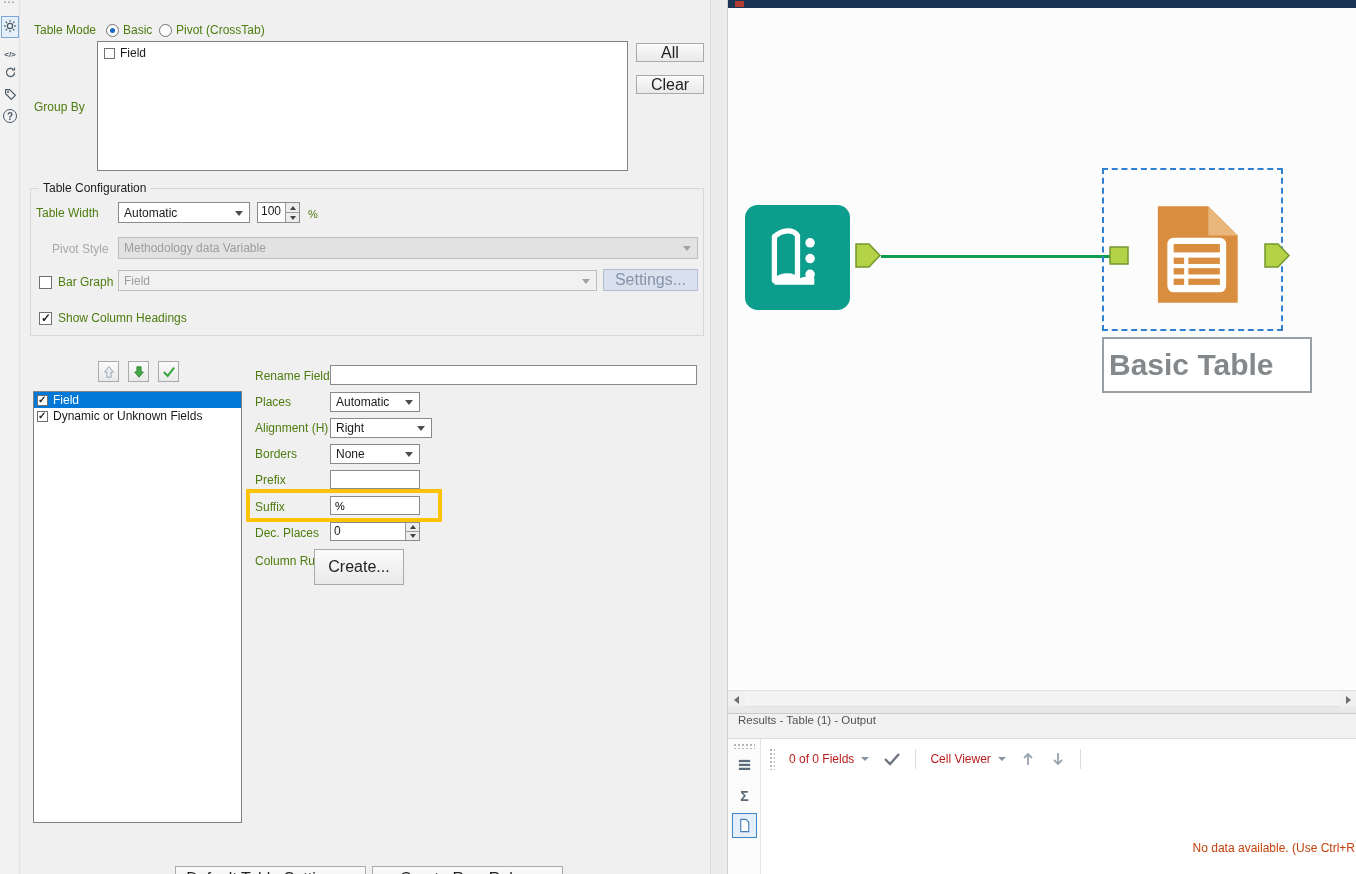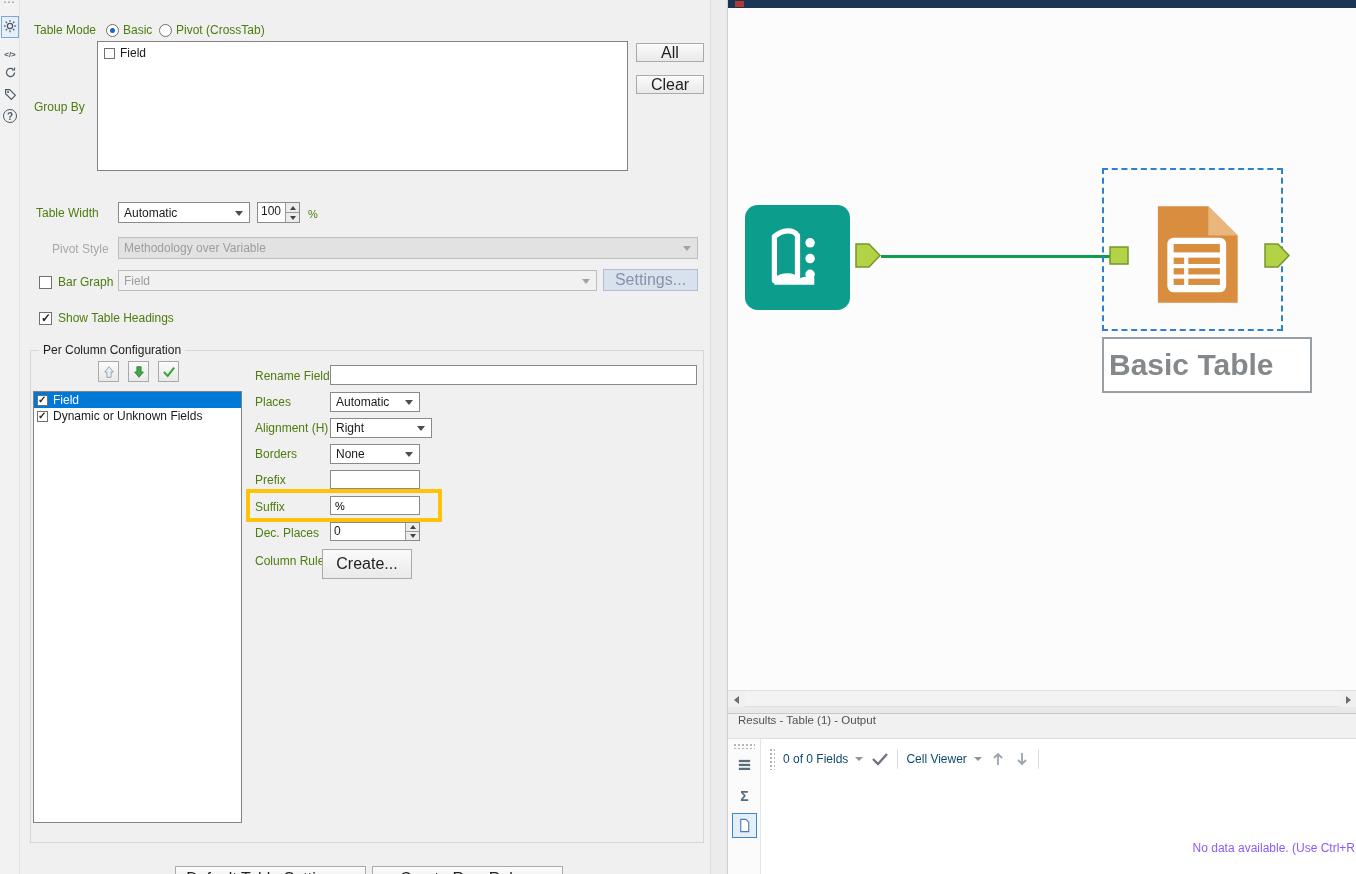--- a/index.html
+++ b/index.html
@@ -50,25 +50,25 @@
 .sb-tri-right{width:0;height:0;border-top:4px solid transparent;border-bottom:4px solid transparent;border-left:5px solid #6e6e6e}
 #canvas-gap{position:absolute;left:0;top:707px;width:629px;height:6px;background:#e9e9e9}
 #results{position:absolute;left:0;top:713px;width:629px;height:161px;background:#fff}
 #results-header{position:absolute;left:0;top:0;width:629px;height:26px;background:#f1f1f1;border-top:1px solid #c9c9c9;border-bottom:1px solid #dedede;display:flex;align-items:flex-start;padding-left:10px;font-size:11.5px;color:#515151}
 #results-body{position:absolute;left:0;top:26px;width:629px;height:135px;background:#fff}
 #results-strip{position:absolute;left:0;top:0;width:33px;height:135px;background:#fbfbfb;border-right:1px solid #e4e4e4}
 .rs-icon{position:absolute;left:4px;width:25px;height:25px;display:flex;align-items:center;justify-content:center;color:#5a6b7a;font-size:14px}
 .rs-icon.selected{border:1px solid #3e86c8;background:#e4effa}
 .grip-h{position:absolute;width:22px;height:6px;background-image:radial-gradient(#b5b5b5 1px,transparent 1.1px);background-size:4px 4px}
 .grip-v{width:6px;height:22px;background-image:radial-gradient(#b5b5b5 1px,transparent 1.1px);background-size:4px 4px}
-#results-toolbar{position:absolute;left:33px;top:0;right:0;height:40px;display:flex;align-items:center;padding-left:8px;gap:8px;color:#0c4a6e;font-size:12px}
+#results-toolbar{position:absolute;left:33px;top:0;right:0;height:40px;display:flex;align-items:center;padding-left:8px;gap:14px;color:#b91c1c;font-size:12px}
 .dd-caret{width:0;height:0;border-left:4px solid transparent;border-right:4px solid transparent;border-top:4px solid #8a949e;display:inline-block;margin-left:7px}
 .tb-sep{width:1px;height:20px;background:#dcdcdc}
 .tb-item{display:flex;align-items:center;cursor:default}
-#no-data-msg{position:absolute;right:2px;top:102px;font-size:12px;color:#8b5cf6;white-space:nowrap}
+#no-data-msg{position:absolute;right:2px;top:102px;font-size:12px;color:#c2410c;white-space:nowrap}
 .highlight-rect{position:absolute;border:4px solid #fec309;pointer-events:none}
 </style>
 </head>
 <body>
 
 <div id="screen">
 
   <div id="tool-strip">
     <div class="abs" style="left:3px;top:-5px;color:#8a8a8a;font-size:12px">⋯</div>
     <div class="strip-tab selected" style="left:1px;top:16px;width:18px;height:22px">
@@ -121,54 +121,54 @@
   <div class="lbl" style="left:34px;top:100px">Group By</div>
   <div class="listbox" style="left:97px;top:41px;width:531px;height:130px">
     <div class="list-row" style="padding-left:6px;margin-top:3px">
       <span class="mini-check"></span>
       <span>Field</span>
     </div>
   </div>
   <div class="win-btn" style="left:636px;top:43px;width:68px;height:19px">All</div>
   <div class="win-btn" style="left:636px;top:75px;width:68px;height:19px">Clear</div>
 
+  <div class="groupbox" style="left:30px;top:188px;width:674px;height:148px">
+    <div class="gb-title">Table Configuration</div>
+  </div>
   <div class="lbl" style="left:36px;top:206px">Table Width</div>
   <div class="combo" style="left:118px;top:202px;width:132px;height:21px">
     <span>Automatic</span>
     <span class="caret"></span>
   </div>
   <div class="spinner" style="left:257px;top:202px;width:43px;height:21px">
     <div class="num">100</div>
     <div class="btns">
         <div class="tri-up"></div>
         <div class="tri-down"></div>
       </div>
   </div>
   <div class="lbl" style="left:308px;top:208px;font-size:11px">%</div>
 
   <div class="lbl disabled" style="left:52px;top:242px">Pivot Style</div>
   <div class="combo disabled" style="left:118px;top:237px;width:580px;height:22px">
-    <span>Methodology over Variable</span>
+    <span>Methodology data Variable</span>
     <span class="caret"></span>
   </div>
 
   <div class="checkbox" style="left:39px;top:276px"></div>
   <div class="lbl" style="left:58px;top:275px">Bar Graph</div>
   <div class="combo disabled" style="left:118px;top:270px;width:479px;height:21px;background:#f1f1f1">
     <span>Field</span>
     <span class="caret"></span>
   </div>
   <div class="win-btn blue" style="left:603px;top:269px;width:95px;height:22px">Settings...</div>
 
   <div class="checkbox checked" style="left:39px;top:312px"></div>
-  <div class="lbl" style="left:58px;top:311px">Show Table Headings</div>
-
-  <div class="groupbox" style="left:30px;top:350px;width:674px;height:493px">
-    <div class="gb-title">Per Column Configuration</div>
-  </div>
+  <div class="lbl" style="left:58px;top:311px">Show Column Headings</div>
+
 
   <div class="win-btn" style="left:98px;top:361px;width:21px;height:21px">
     <svg width="14" height="14" viewBox="0 0 16 16">
         <path d="M8 2 L13 8 H10.4 V14 H5.6 V8 H3 Z" fill="#e9eef3" stroke="#8a9aaa" stroke-width="1"></path>
       </svg>
   </div>
   <div class="win-btn" style="left:128px;top:361px;width:21px;height:21px">
     <svg width="14" height="14" viewBox="0 0 16 16">
         <path d="M8 14 L3 8 H5.6 V2 H10.4 V8 H13 Z" fill="#44a947" stroke="#2c7f30" stroke-width="1"></path>
       </svg>
@@ -221,21 +221,21 @@
   <div class="lbl" style="left:255px;top:526px">Dec. Places</div>
   <div class="spinner" style="left:330px;top:522px;width:90px;height:19px">
     <div class="num">0</div>
     <div class="btns">
         <div class="tri-up"></div>
         <div class="tri-down"></div>
       </div>
   </div>
 
   <div class="lbl" style="left:255px;top:554px">Column Rules</div>
-  <div class="win-btn" style="left:322px;top:549px;width:90px;height:30px">Create...</div>
+  <div class="win-btn" style="left:314px;top:549px;width:90px;height:36px">Create...</div>
 
   <div class="win-btn" style="left:175px;top:866px;width:191px;height:26px">Default Table Settings...</div>
   <div class="win-btn" style="left:372px;top:866px;width:191px;height:26px">Create Row Rule...</div>
 
   <div id="splitter"></div>
 
   <div id="canvas">
     <div id="canvas-strip">
         <div class="chip"></div>
       </div>

